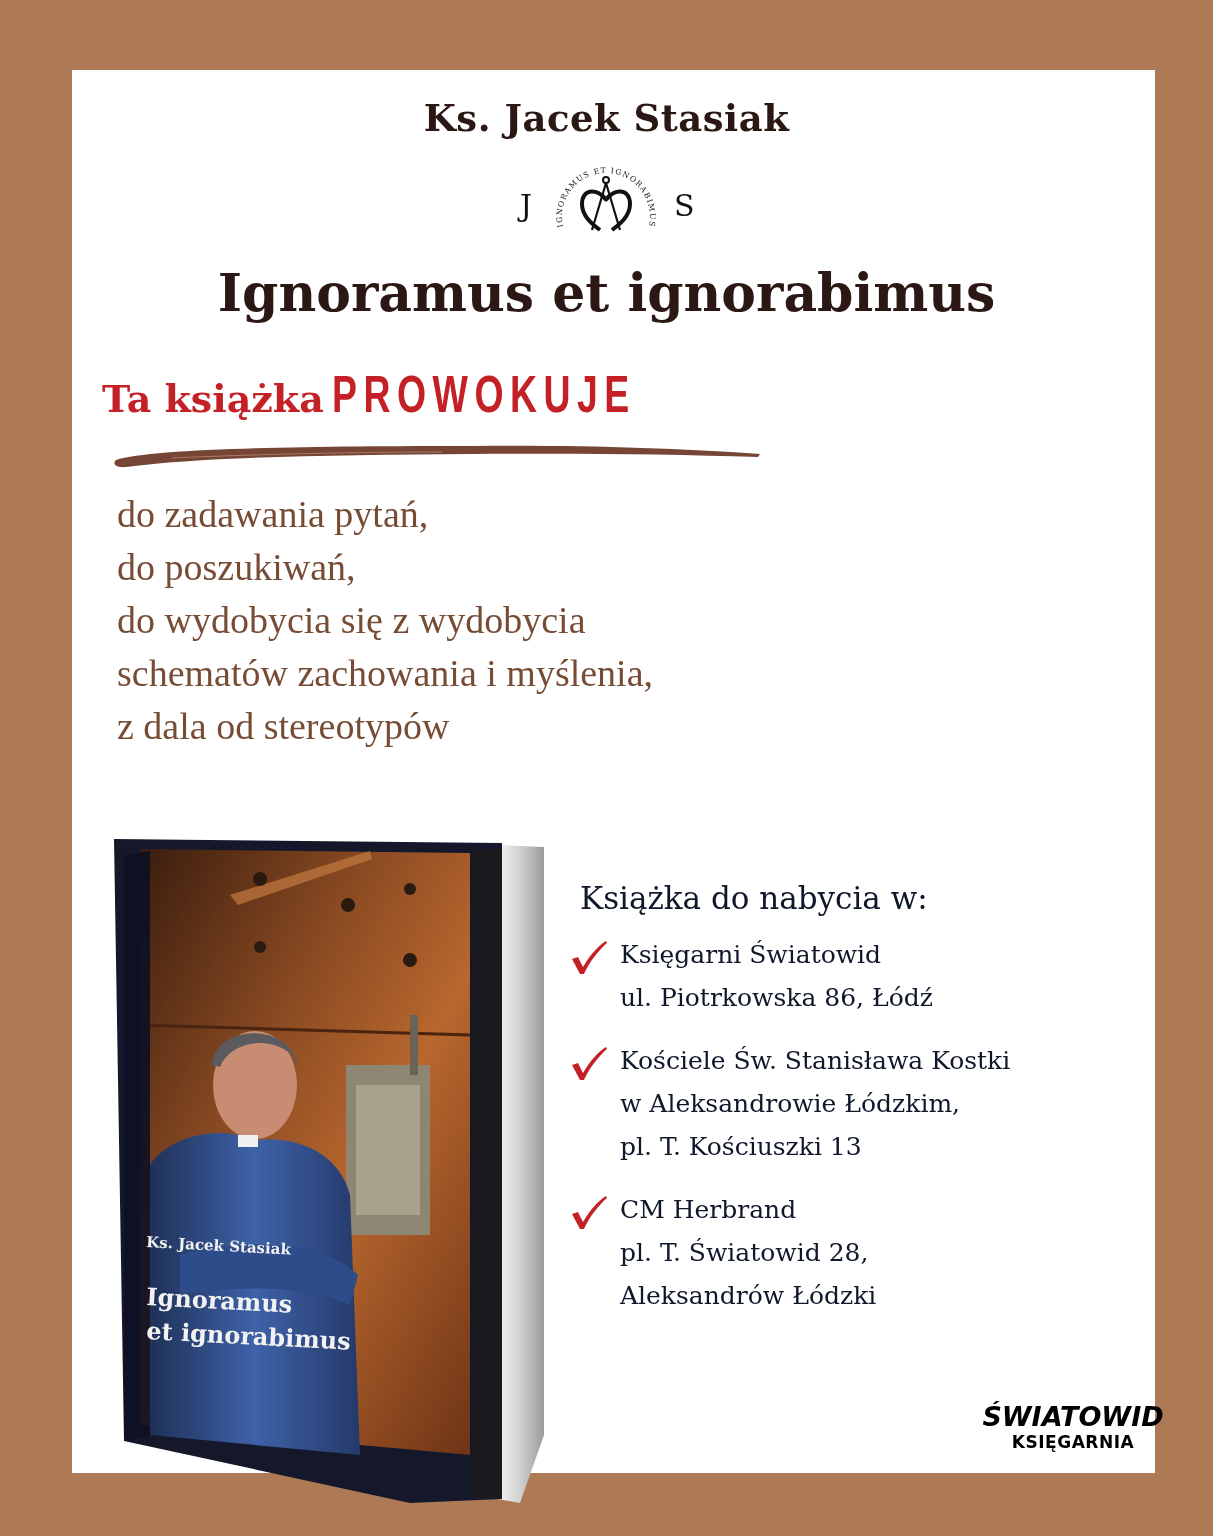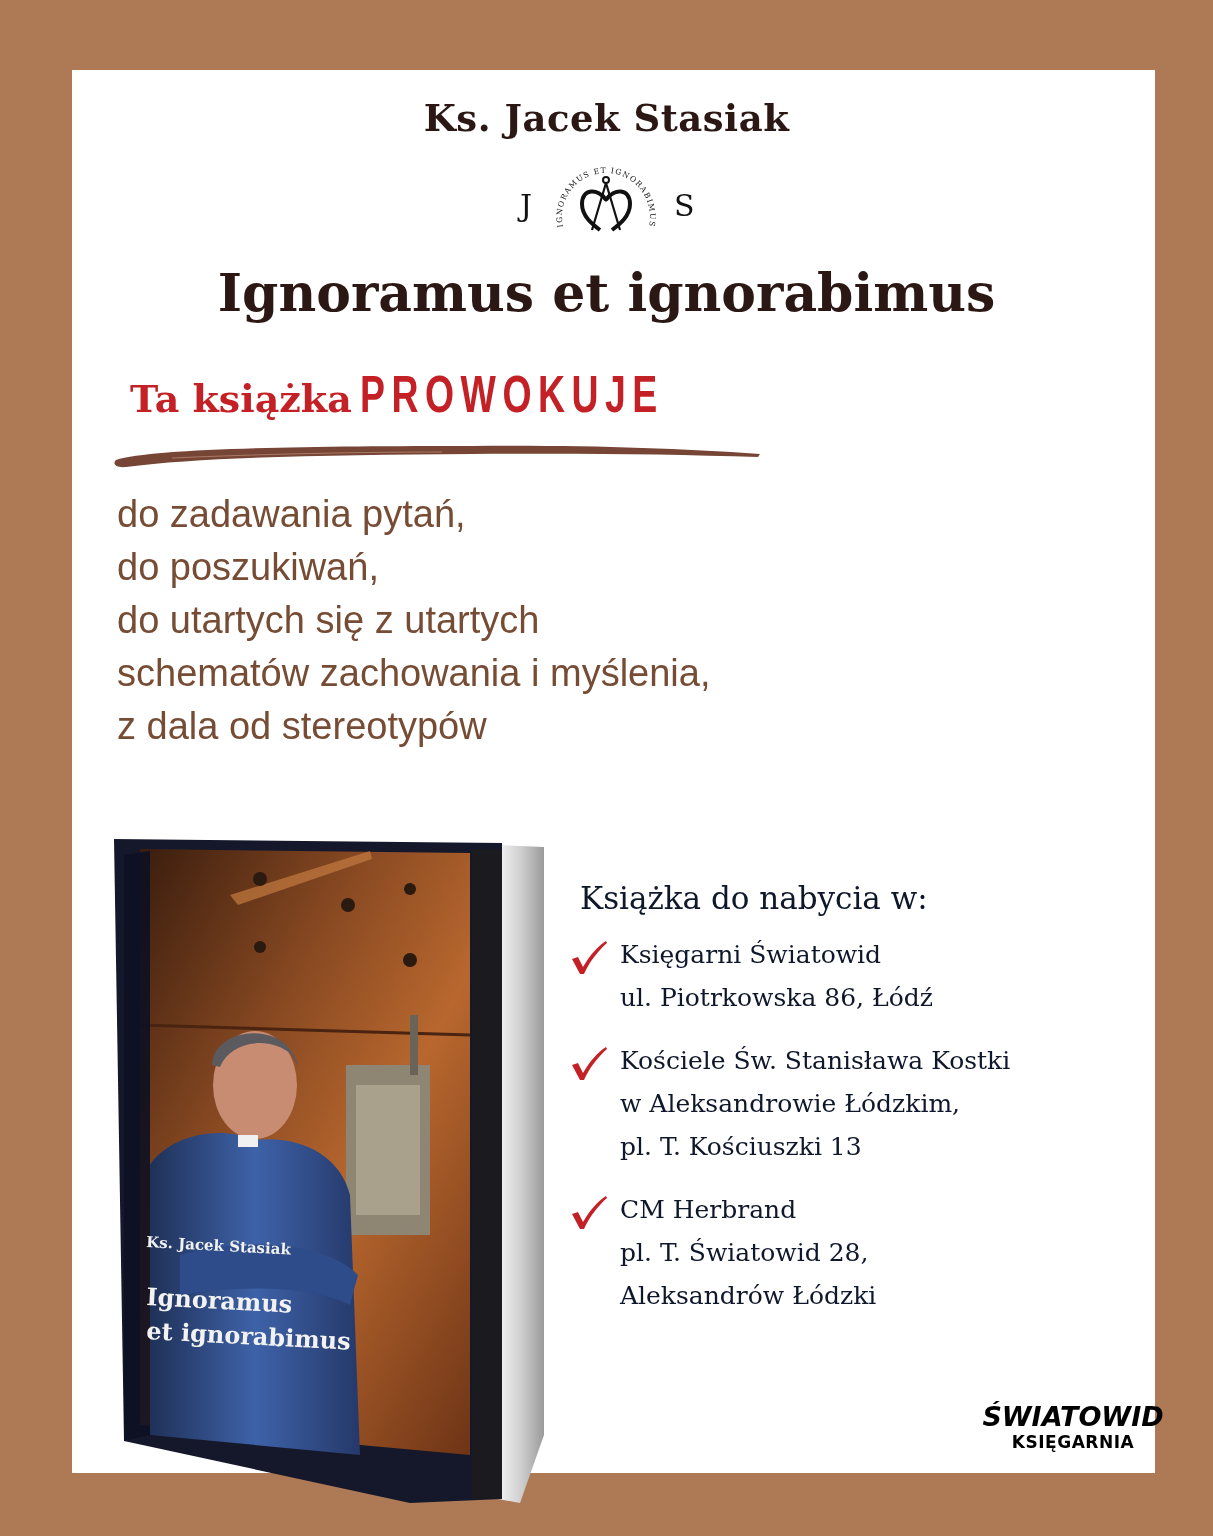--- a/index.html
+++ b/index.html
@@ -30,21 +30,21 @@
   }
   .title {
     position: absolute; left: 0; right: 0; top: 262px;
     text-align: center;
     font-family: "DejaVu Serif", serif;
     font-weight: bold;
     font-size: 52px;
     color: #2b1814;
   }
   .provoke {
-    position: absolute; left: 130px; top: 364px;
+    position: absolute; left: 102px; top: 364px;
     white-space: nowrap;
     color: #c42127;
   }
   .provoke .lead {
     font-family: "DejaVu Serif", serif;
     font-weight: bold;
     font-size: 38px;
     vertical-align: baseline;
   }
   .provoke .big {
@@ -55,21 +55,21 @@
     display: inline-block;
     transform: scaleX(0.72);
     transform-origin: left bottom;
     margin-left: 8px;
   }
   .stroke {
     position: absolute; left: 112px; top: 440px; width: 652px; height: 28px;
   }
   .body-text {
     position: absolute; left: 117px; top: 488px;
-    font-family: Liberation Sans, sans-serif;
+    font-family: Liberation Serif, serif;
     font-size: 38px;
     line-height: 53px;
     color: #774c35;
   }
   .body-text div { white-space: nowrap; }
   .book {
     position: absolute; left: 110px; top: 835px; width: 440px; height: 668px;
   }
   .availability {
     position: absolute; left: 580px; top: 880px;
@@ -122,21 +122,21 @@
 </div>
 
 <svg class="stroke" viewBox="0 0 652 28">
   <path d="M4 20 C 40 8, 200 6, 360 6 C 470 5, 560 8, 648 14 L 646 17 C 560 14, 460 13, 360 14 C 220 15, 90 17, 14 27 C 4 28, 0 24, 4 20 Z" fill="#774535"></path>
   <path d="M60 18 C 150 14, 250 12, 330 12" stroke="#a87a65" stroke-width="1" fill="none"></path>
 </svg>
 
 <div class="body-text">
   <div>do zadawania pytań,</div>
   <div>do poszukiwań,</div>
-  <div>do utartych się z utartych</div>
+  <div>do wydobycia się z wydobycia</div>
   <div>schematów zachowania i myślenia,</div>
   <div>z dala od stereotypów</div>
 </div>
 
 <svg class="book" viewBox="0 0 440 668">
   <defs>
     <linearGradient id="wood" x1="0" y1="0" x2="1" y2="1">
       <stop offset="0" stop-color="#3a1d0e"></stop>
       <stop offset="0.35" stop-color="#8a4a22"></stop>
       <stop offset="0.6" stop-color="#b8672e"></stop>

